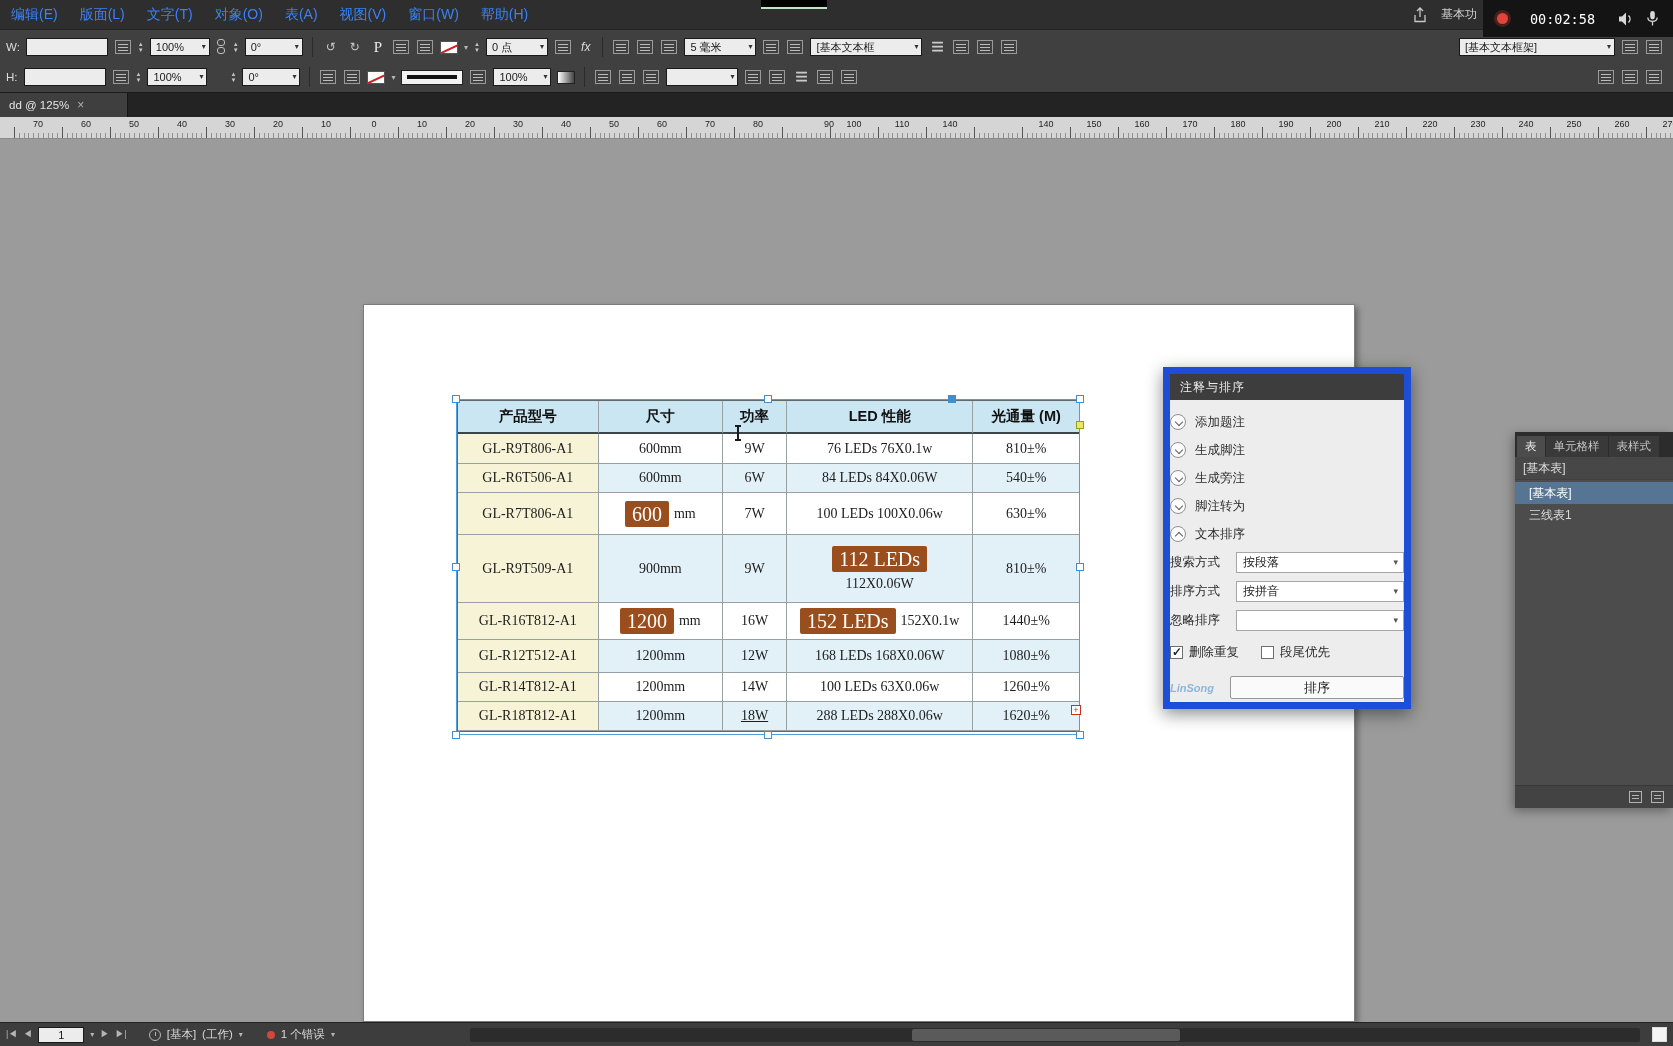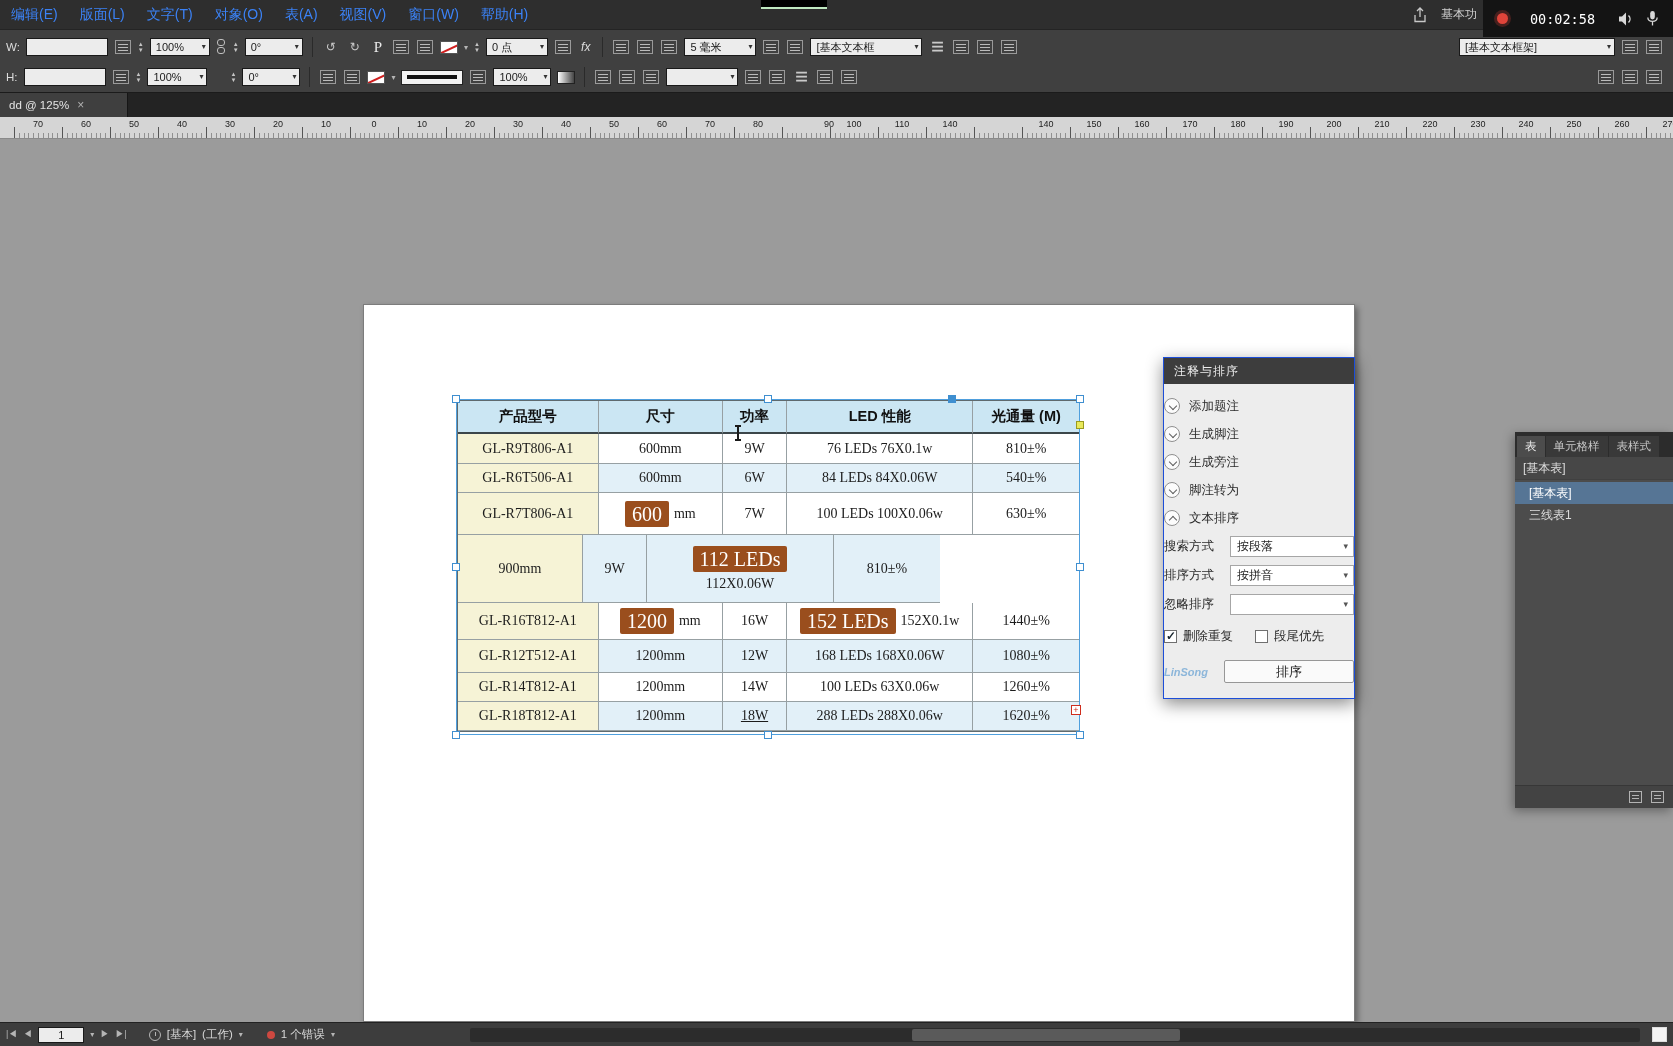--- a/index.html
+++ b/index.html
@@ -76,21 +76,21 @@
   .sel-frame{position:absolute;left:456px;top:260px;width:624px;height:336px;border:1px solid #4f9fdd;z-index:6;pointer-events:none}
   .handle{position:absolute;width:8px;height:8px;background:#fff;border:1px solid #3f8fd0;z-index:7}
   .handle.solid{background:#3f8fd0}
   .handle.yellow{background:#e9e95a;border-color:#9a9a20}
   .overset{position:absolute;width:10px;height:10px;background:#fff;border:1px solid #cf2d1d;color:#cf2d1d;font-size:9px;line-height:8px;text-align:center;z-index:7}
   .ibeam{position:absolute;width:2px;height:16px;background:#1a1a1a;z-index:8}
   .ibeam::before,.ibeam::after{content:"";position:absolute;left:-2px;width:6px;height:2px;background:#1a1a1a}
   .ibeam::before{top:0}.ibeam::after{bottom:0}
 
   
-  .sort-panel{position:absolute;left:1163px;top:357px;width:192px;height:342px;background:#ededed;border:1px solid #1d4ed8;box-shadow:0 5px 16px rgba(0,0,0,.45);z-index:26}
+  .sort-panel{position:absolute;left:1163px;top:367px;width:248px;height:342px;background:#ededed;border:7px solid #1d4ed8;box-shadow:0 5px 16px rgba(0,0,0,.45);z-index:26}
   .sp-title{height:26px;background:#3d3d3d;color:#ececec;font-size:12px;display:flex;align-items:center;padding:0 10px;letter-spacing:1px}
   .sp-body{position:absolute;left:0;top:26px;right:0;bottom:0;padding:8px 0 10px}
   .sp-item{height:28px;display:flex;align-items:center;gap:9px;font-size:12.5px;color:#2a2a2a}
   .sp-circle{width:16px;height:16px;border-radius:50%;border:1px solid #8f8f8f;background:#fcfcfc;position:relative;flex:0 0 auto}
   .sp-circle::after{content:"";position:absolute;left:4.5px;top:3.5px;width:5px;height:5px;border-left:1.5px solid #5f5f5f;border-bottom:1.5px solid #5f5f5f;transform:rotate(-45deg)}
   .sp-circle.up::after{top:6px;transform:rotate(135deg)}
   .sp-field{height:29px;display:flex;align-items:center;gap:8px}
   .sp-label{width:58px;font-size:12.5px;color:#2a2a2a;flex:0 0 auto}
   .sp-select{flex:1;height:21px;background:#fff;border:1px solid #a6a6a6;font-size:12px;color:#1f1f1f;display:flex;align-items:center;padding:0 18px 0 6px;position:relative}
   .sp-select::after{content:"▾";position:absolute;right:5px;top:4px;color:#555;font-size:9px}
@@ -415,20 +415,21 @@
           </div>
           <div class="tcell" style="width: 64px;">7W</div>
           <div class="tcell" style="width: 187px;">
             <div class="lline">
               <span class="plain">100 LEDs 100X0.06w</span>
             </div>
           </div>
           <div class="tcell" style="width: 106px;">630±%</div>
         </div>
         <div class="trow tint" style="height: 68px;">
+          <div class="tcell" style="width: 141px;">GL-R9T509-A1</div>
           <div class="tcell" style="width: 125px;">
             <div class="lline">
               <span class="plain">900mm</span>
             </div>
           </div>
           <div class="tcell" style="width: 64px;">9W</div>
           <div class="tcell" style="width: 187px;">
             <div class="lline">
               <span class="hl">112 LEDs</span>
             </div>

